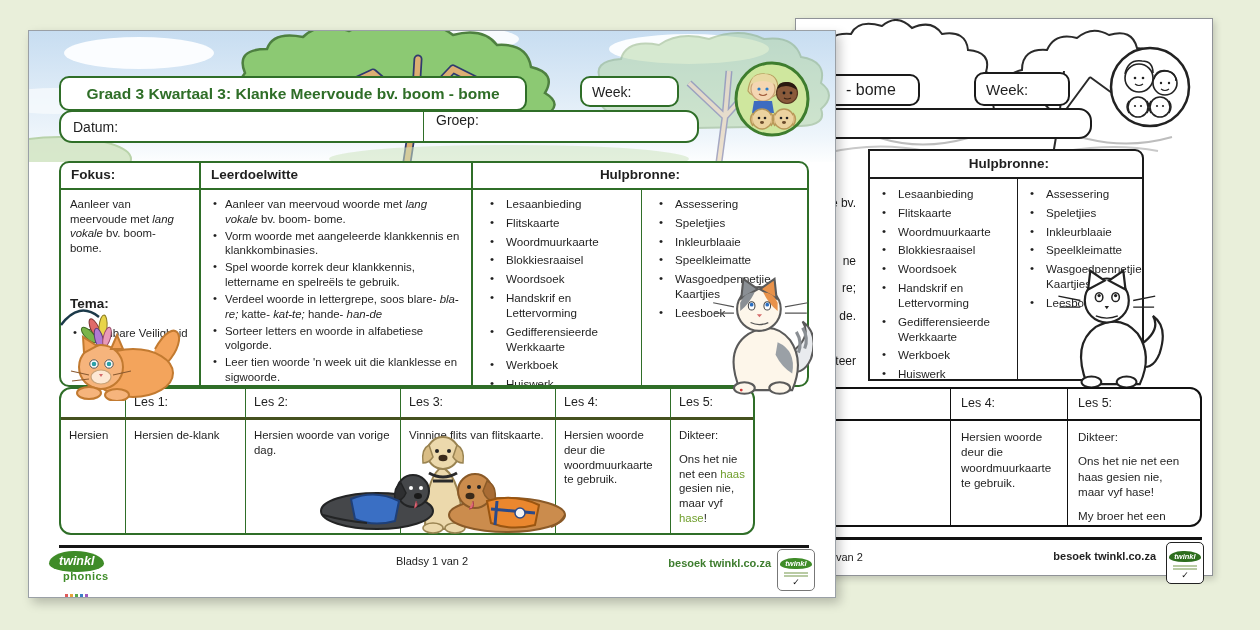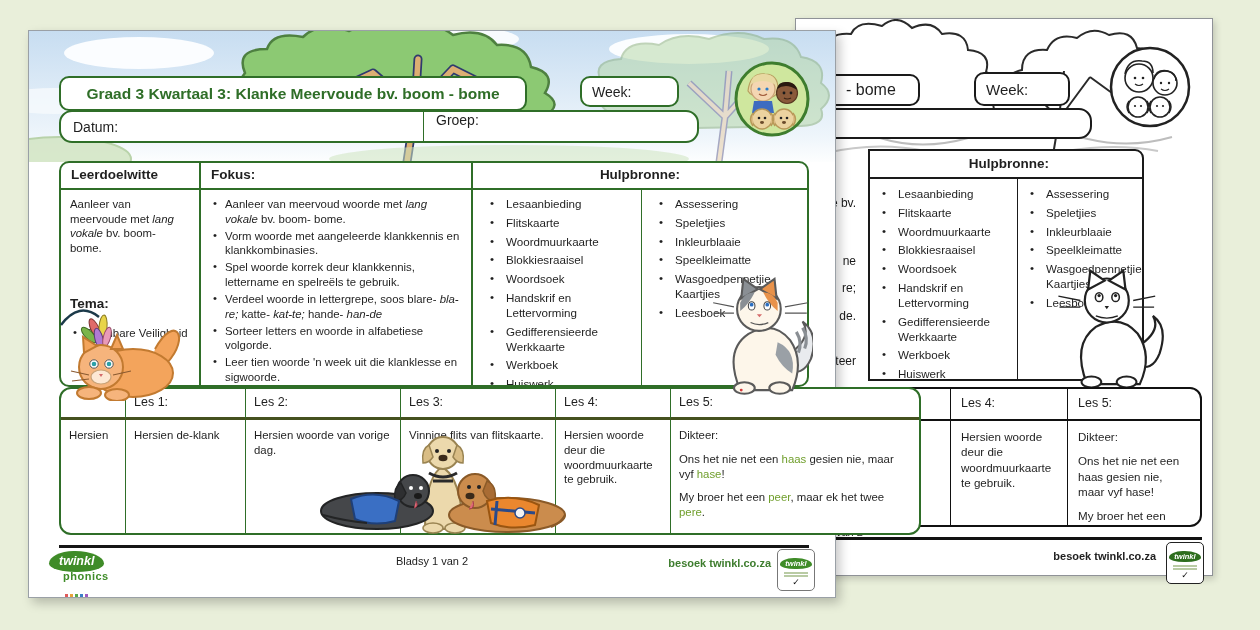--- a/index.html
+++ b/index.html
@@ -50,21 +50,21 @@
   .mt-h3{text-align:center;grid-column:3/5;}
   .mt-body{padding:7px 9px;font-size:11.4px;line-height:1.28;font-weight:normal;box-sizing:border-box;}
   .tema-h{font-weight:bold;font-size:13.5px;margin-top:40px;}
   ul.blt{list-style:none;margin:0;padding:0;}
   ul.blt li{position:relative;padding-left:15px;margin-bottom:2.5px;}
   ul.blt li::before{content:"•";position:absolute;left:3px;top:-1px;}
   ul.blt-sp li{padding-left:24px;margin-bottom:4px;font-size:11.6px;}
   ul.blt-sp li::before{left:8px;}
   .it{font-style:italic;}
   
-  .bottom-table{position:absolute;left:30px;top:356px;width:862px;height:148px;
+  .bottom-table{position:absolute;left:30px;top:356px;width:696px;height:148px;
     border:2.5px solid #2f6e28;border-radius:12px;background:#fff;
     display:grid;grid-template-columns:65px 120px 155px 155px 115px 1fr;grid-template-rows:31px 1fr;
     box-sizing:border-box;overflow:hidden;}
   .bt-h{padding:6px 8px;font-size:12.5px;border-bottom:3px solid #45511f;box-sizing:border-box;}
   .bt-c{padding:8px 8px;font-size:11.4px;line-height:1.3;box-sizing:border-box;}
   .grn{color:#6f9e2b;}
   .dz{margin:0 0 9px 0;}
   
   .footer-line{position:absolute;left:30px;top:514px;width:750px;height:2.5px;background:#151515;}
   .tw-logo{position:absolute;left:20px;top:520px;width:90px;}
@@ -100,21 +100,21 @@
   .bph-h{grid-column:1/3;border-bottom:2px solid #1a1a1a;text-align:center;font-weight:bold;font-size:13.5px;padding-top:5px;}
   .bph-c{padding:8px 6px 8px 4px;font-size:11.6px;line-height:1.28;box-sizing:border-box;}
   .bph-c1{border-right:1.5px solid #1a1a1a;}
   .bp-bottom{position:absolute;left:-80px;top:368px;width:486px;height:140px;
     border:2.5px solid #111;border-radius:12px;background:#fff;
     display:grid;grid-template-columns:233px 117px 1fr;grid-template-rows:32px 1fr;box-sizing:border-box;overflow:hidden;}
   .bpb-h{padding:7px 10px;font-size:12.5px;border-bottom:2.5px solid #111;box-sizing:border-box;}
   .bpb-c{padding:8px 10px;font-size:11.6px;line-height:1.32;box-sizing:border-box;position:relative;}
   .bpb-r{border-right:1.5px solid #111;}
   .bp-footer-line{position:absolute;left:-80px;top:518px;width:486px;height:3px;background:#111;}
-  .bp-van{position:absolute;left:40px;top:507px;font-size:11px;color:#222;}
+  .bp-van{position:absolute;left:40px;top:532px;font-size:11px;color:#222;}
   .bp-visit{position:absolute;left:225px;top:531px;width:135px;text-align:right;font-size:11px;font-weight:bold;color:#222;}
   .bp-badge{left:370px;top:523px;border-color:#222;}
   .bp-badge .twb-cloud{background:#2e6e1e;}
   
   .ill{position:absolute;}
 </style>
 </head>
 <body>
 
 <div class="page back-page">
@@ -299,22 +299,22 @@
     <path d="M19 52 Q14 58 19 65 M37 52 Q42 58 37 65 M41 52 Q36 58 41 65 M59 52 Q64 58 59 65" fill="#dcbc84" stroke="#b89858" stroke-width="1.4"></path>
     <circle cx="25" cy="57" r="1.3" fill="#222"></circle>
       <circle cx="31" cy="57" r="1.3" fill="#222"></circle>
     <circle cx="47" cy="57" r="1.3" fill="#222"></circle>
       <circle cx="53" cy="57" r="1.3" fill="#222"></circle>
     <ellipse cx="28" cy="61.5" rx="2" ry="1.4" fill="#6a4a2a"></ellipse>
       <ellipse cx="50" cy="61.5" rx="2" ry="1.4" fill="#6a4a2a"></ellipse>
   </svg>
 
   <div class="main-table">
+    <div class="mt-cell bdr bdb">Fokus:</div>
     <div class="mt-cell bdr bdb">Leerdoelwitte</div>
-    <div class="mt-cell bdr bdb">Fokus:</div>
     <div class="mt-cell bdb mt-h3">Hulpbronne:</div>
 
     <div class="mt-body bdr">
       <p style="margin:0;"><span>Aanleer van meervoude met </span><span class="it">lang vokale</span><span>  bv. boom- bome.</span></p>
       <p class="tema-h">Tema:</p>
       <ul class="blt" style="margin-top:4px;">
         <li>Openbare Veiligheid</li>
       </ul>
     </div>
 

